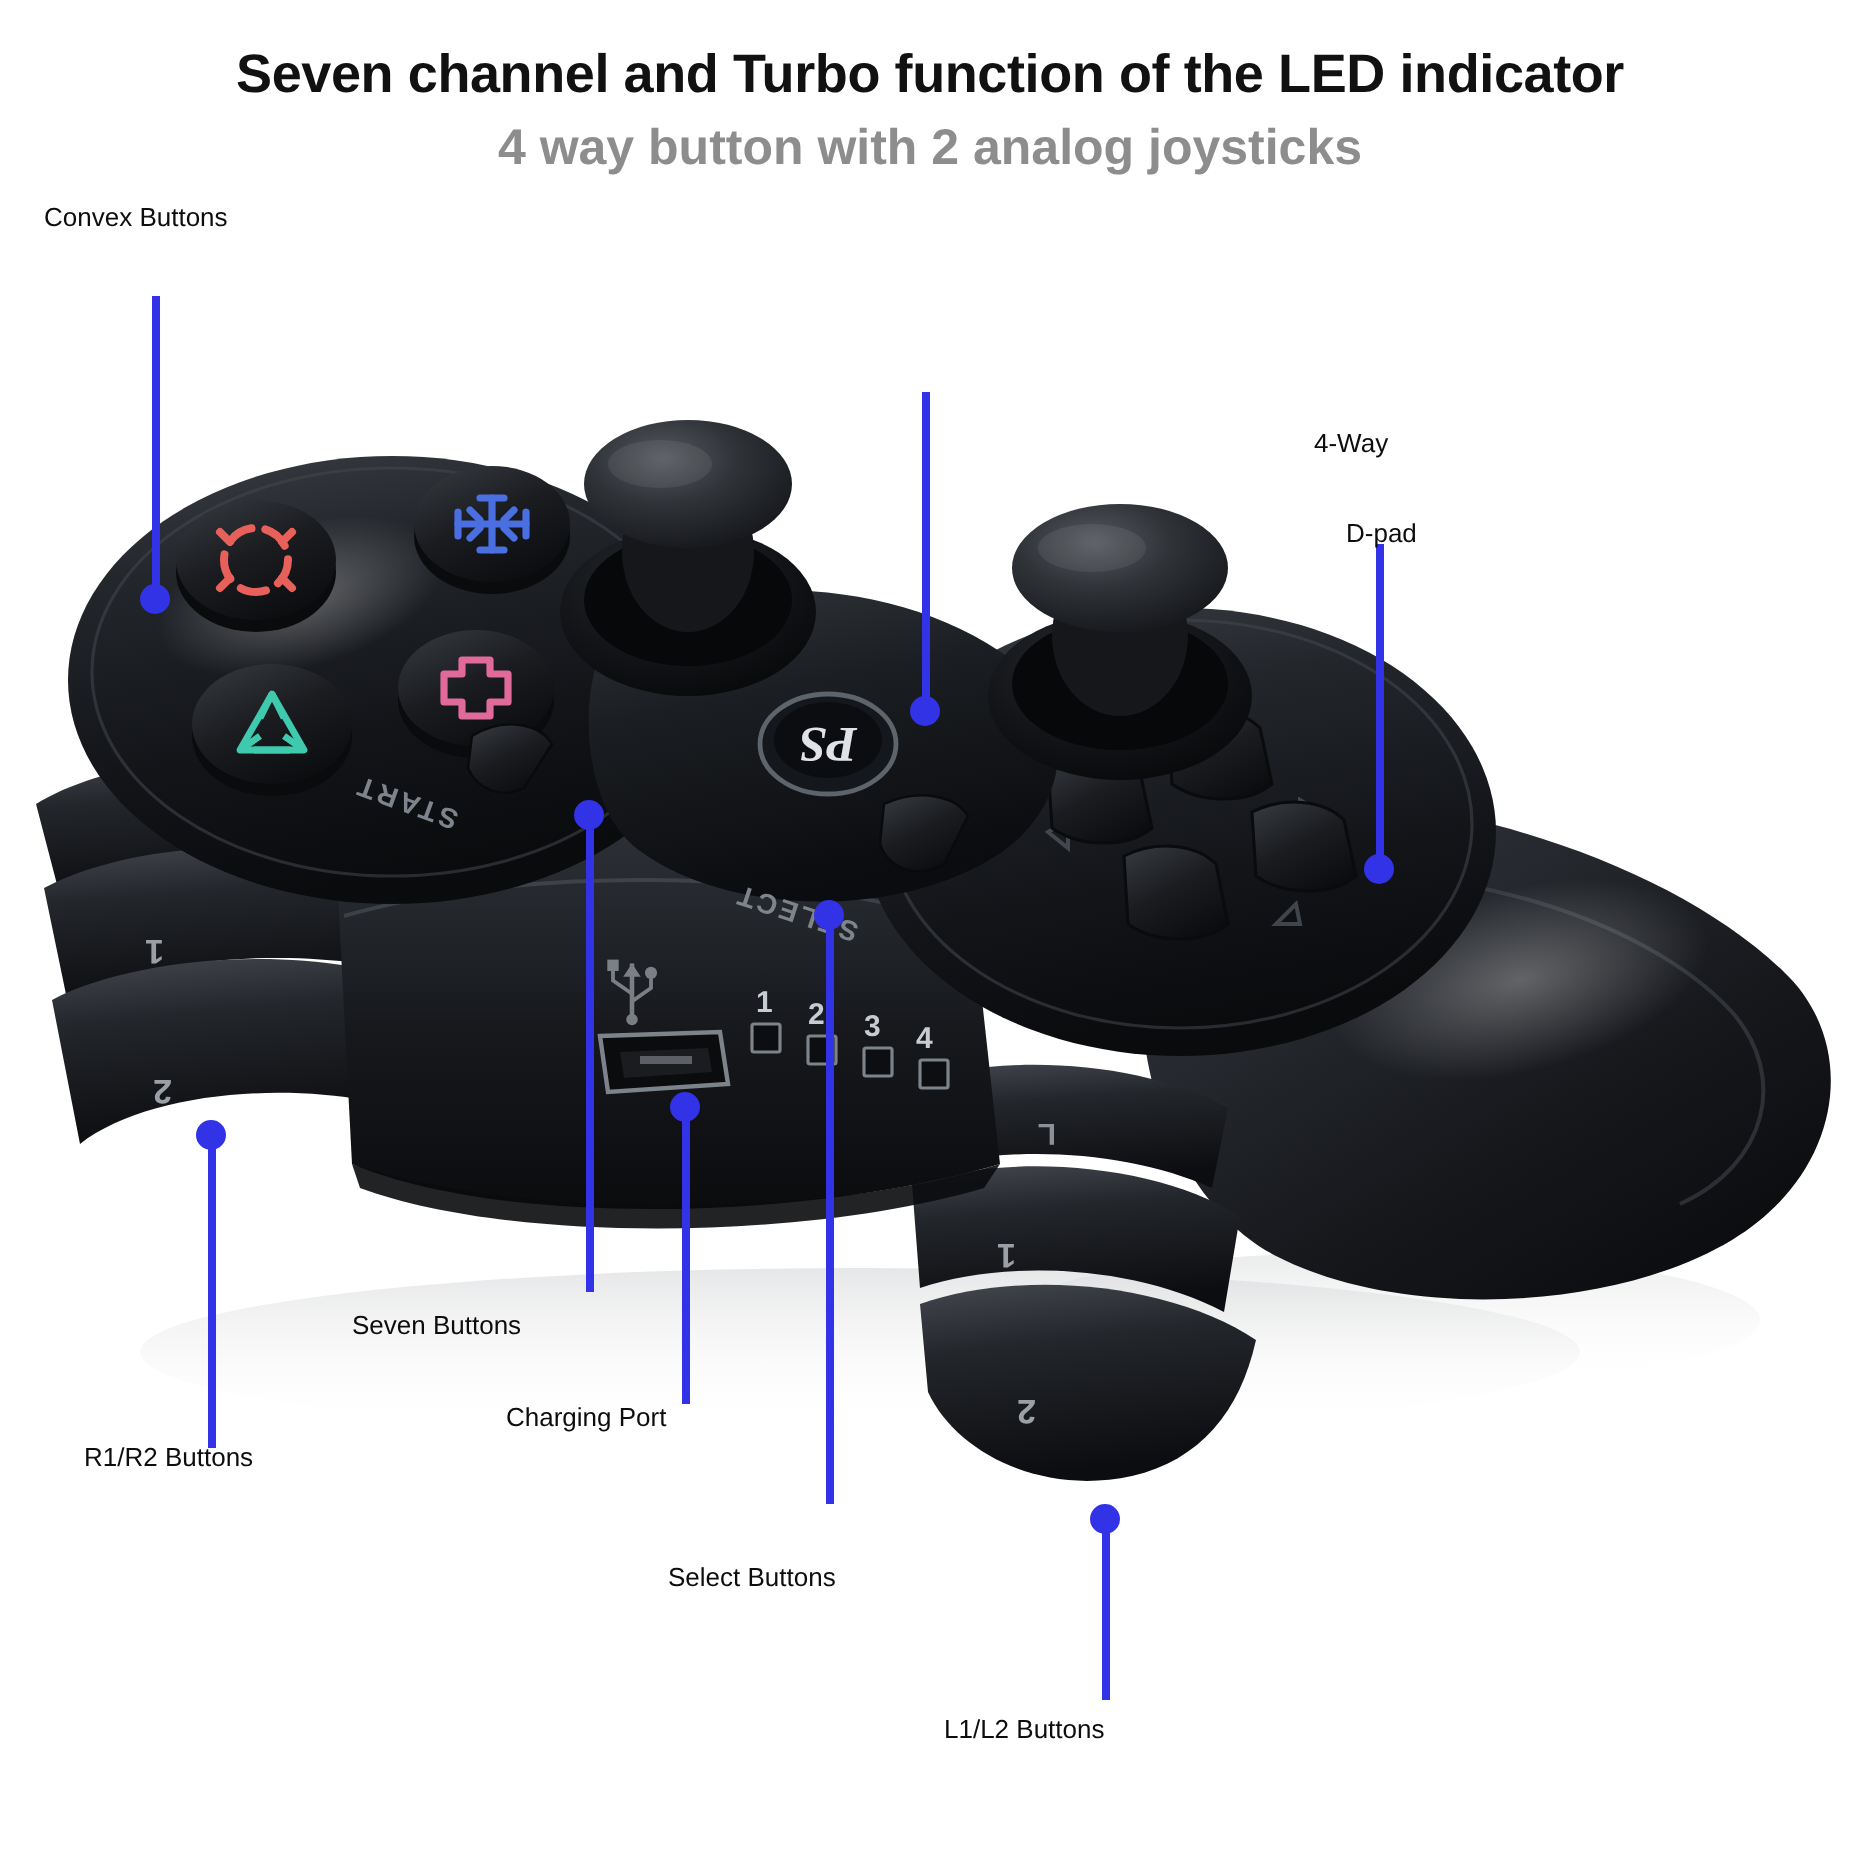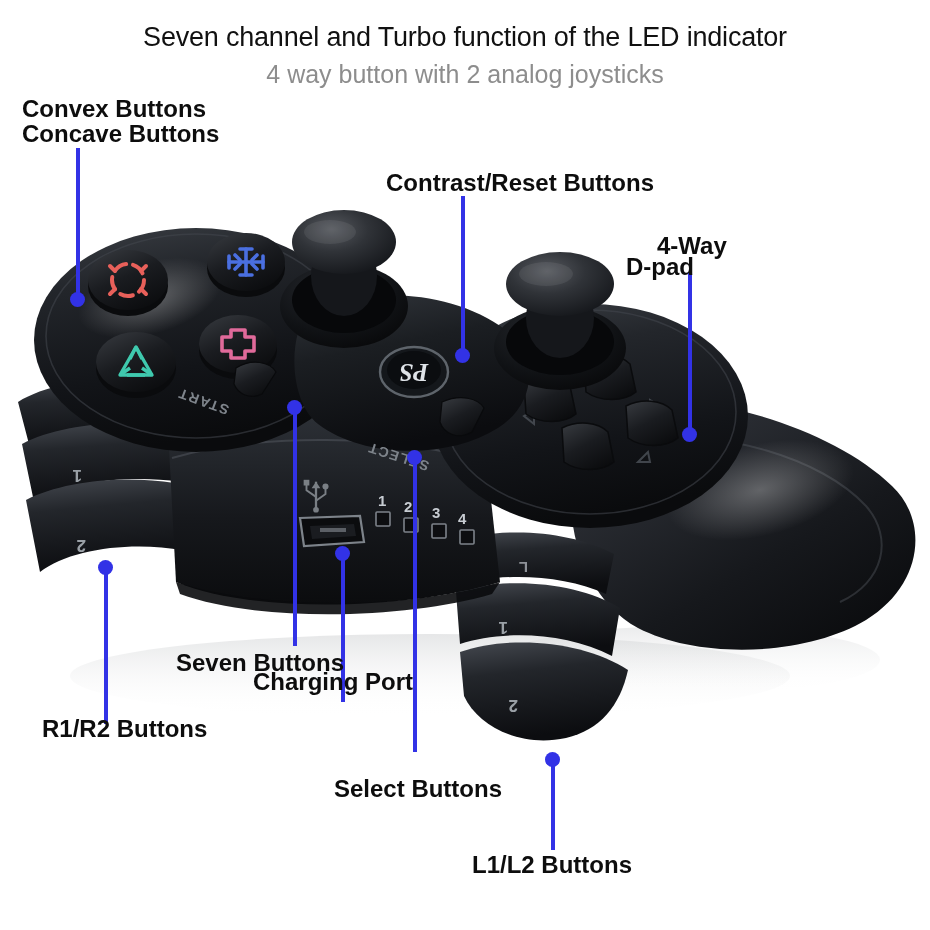--- a/index.html
+++ b/index.html
@@ -6,28 +6,28 @@
   body{
     width:930px;height:930px;position:relative;overflow:hidden;
     font-family:"Liberation Sans", sans-serif;
     background:#ffffff;
   }
   #stage{position:absolute;left:0;top:0;width:930px;height:930px;}
 
   
   .title{
     position:absolute;left:0;width:930px;text-align:center;
-    font-weight:normal;color:#111111;white-space:nowrap;
+    font-weight:bold;color:#111111;white-space:nowrap;
   }
   #title-main{top:22px;font-size:27px;letter-spacing:-0.2px;}
   #title-sub{top:60px;font-size:25px;color:#8d8d8d;}
 
   
   .label{
-    position:absolute;font-size:24px;font-weight:bold;color:#0d0d0d;
+    position:absolute;font-size:13px;font-weight:normal;color:#0d0d0d;
     white-space:nowrap;line-height:25px;
   }
 
   
   .leader{position:absolute;background:#3232e6;width:4px;border-radius:0;}
   .dot{position:absolute;width:15px;height:15px;border-radius:50%;background:#3232e6;}
 
   
   #controller{position:absolute;left:0;top:190px;width:930px;height:620px;}
   svg{display:block;}
@@ -277,30 +277,28 @@
   <div class="leader" style="left:104px;top:566px;height:158px;"></div>
   <div class="dot" style="left:98px;top:560px;"></div>
 
   <div class="leader" style="left:413px;top:456px;height:296px;"></div>
   <div class="dot" style="left:407px;top:450px;"></div>
 
   <div class="leader" style="left:551px;top:758px;height:92px;"></div>
   <div class="dot" style="left:545px;top:752px;"></div>
 
   <div class="label" style="left:22px;top:96px;">Convex Buttons</div>
-  <div class="label" style="left:22px;top:121px;">Concave Buttons</div>
-
-  <div class="label" style="left:386px;top:170px;">Contrast/Reset Buttons</div>
-
-  <div class="label" style="left:657px;top:233px;">4-Way</div>
-  <div class="label" style="left:626px;top:254px;">D-pad</div>
+
+
+  <div class="label" style="left:657px;top:209px;">4-Way</div>
+  <div class="label" style="left:673px;top:254px;">D-pad</div>
 
   <div class="label" style="left:176px;top:650px;">Seven Buttons</div>
 
-  <div class="label" style="left:253px;top:669px;">Charging Port</div>
+  <div class="label" style="left:253px;top:696px;">Charging Port</div>
 
   <div class="label" style="left:26px;top:716px;margin-left:16px;">R1/R2 Buttons</div>
 
   <div class="label" style="left:334px;top:776px;">Select Buttons</div>
 
   <div class="label" style="left:472px;top:852px;">L1/L2 Buttons</div>
 
 </div>
 
 </body></html>

